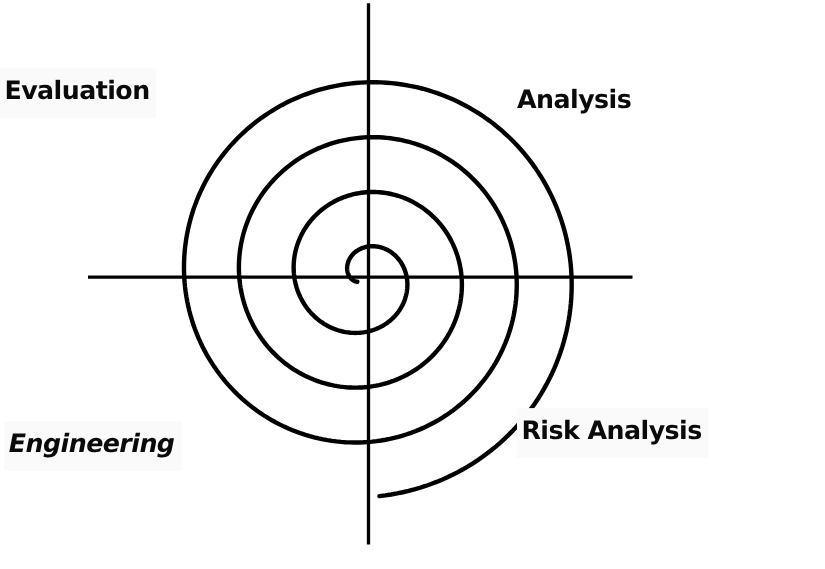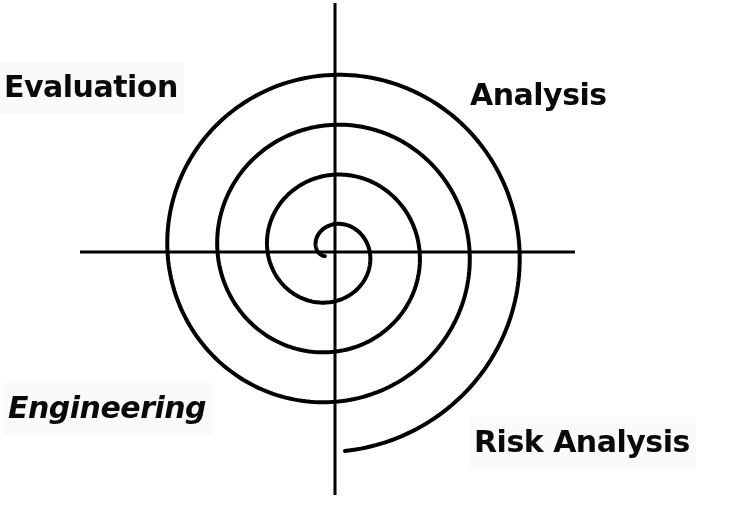--- a/index.html
+++ b/index.html
@@ -3,30 +3,30 @@
 <meta charset="utf-8">
 <style>
   html, body { margin: 0; padding: 0; background: #ffffff; }
   body { width: 750px; height: 517px; position: relative; overflow: hidden; font-family: "DejaVu Sans", "Liberation Sans", sans-serif; }
   #diagram { position: absolute; left: 0; top: 0; width: 750px; height: 517px; }
   .label {
     position: absolute;
     background: #fafafa;
     color: #0a0a0a;
     font-weight: bold;
-    font-size: 30px;
+    font-size: 23px;
     line-height: 1;
     padding: 10px 6px 12px 4px;
     white-space: nowrap;
     letter-spacing: -0.5px;
   }
   #lbl-eval { left: 0px; top: 62px; }
   #lbl-plan { left: 466px; top: 70px; background: transparent; }
   #lbl-eng  { left: 4px;  top: 383px; font-style: italic; }
-  #lbl-risk { left: 470px; top: 371px; margin-top: 46px; }
+  #lbl-risk { left: 470px; top: 371px; }
 </style>
 </head>
 <body>
 
 <svg id="diagram" viewBox="0 0 750 517" xmlns="http://www.w3.org/2000/svg">
   <line id="axis-v" stroke="#000000" stroke-width="3" x1="335" x2="335" y1="3" y2="495"></line>
   <line id="axis-h" stroke="#000000" stroke-width="3" y1="252" y2="252" x1="80" x2="575"></line>
   <path id="spiral" fill="none" stroke="#000000" stroke-width="4" stroke-linecap="round" d="M324.87 256.14 L324.57 256.11 L324.26 256.06 L323.95 256.00 L323.64 255.93 L323.33 255.85 L323.02 255.75 L322.71 255.64 L322.40 255.51 L322.09 255.37 L321.78 255.22 L321.47 255.06 L321.17 254.88 L320.87 254.68 L320.57 254.48 L320.28 254.26 L319.99 254.03 L319.70 253.78 L319.42 253.52 L319.15 253.25 L318.88 252.96 L318.62 252.67 L318.37 252.35 L318.12 252.03 L317.89 251.70 L317.66 251.35 L317.44 250.99 L317.23 250.62 L317.03 250.24 L316.84 249.85 L316.67 249.44 L316.50 249.03 L316.35 248.61 L316.21 248.17 L316.08 247.73 L315.97 247.28 L315.87 246.82 L315.78 246.35 L315.71 245.88 L315.65 245.39 L315.61 244.91 L315.58 244.41 L315.57 243.91 L315.57 243.40 L315.59 242.89 L315.63 242.37 L315.68 241.86 L315.75 241.33 L315.84 240.81 L315.95 240.28 L316.07 239.75 L316.21 239.22 L316.37 238.69 L316.54 238.16 L316.74 237.63 L316.95 237.10 L317.18 236.57 L317.43 236.05 L317.70 235.53 L317.98 235.01 L318.29 234.49 L318.61 233.99 L318.95 233.48 L319.31 232.99 L319.69 232.50 L320.08 232.01 L320.49 231.54 L320.92 231.07 L321.37 230.61 L321.84 230.17 L322.32 229.73 L322.82 229.30 L323.34 228.89 L323.87 228.49 L324.42 228.10 L324.98 227.72 L325.56 227.36 L326.16 227.01 L326.76 226.68 L327.39 226.37 L328.03 226.07 L328.68 225.78 L329.34 225.51 L330.02 225.27 L330.71 225.03 L331.41 224.82 L332.12 224.63 L332.85 224.46 L333.58 224.30 L334.32 224.17 L335.07 224.06 L335.84 223.97 L336.60 223.90 L337.38 223.85 L338.16 223.82 L338.95 223.82 L339.74 223.84 L340.54 223.88 L341.34 223.95 L342.15 224.04 L342.95 224.15 L343.76 224.29 L344.57 224.45 L345.38 224.64 L346.20 224.85 L347.00 225.09 L347.81 225.35 L348.62 225.63 L349.42 225.94 L350.22 226.28 L351.01 226.64 L351.80 227.02 L352.58 227.43 L353.35 227.87 L354.12 228.33 L354.88 228.81 L355.63 229.32 L356.37 229.85 L357.09 230.41 L357.81 230.99 L358.51 231.59 L359.20 232.22 L359.88 232.87 L360.54 233.55 L361.18 234.24 L361.81 234.96 L362.42 235.70 L363.02 236.46 L363.59 237.25 L364.15 238.05 L364.69 238.87 L365.21 239.71 L365.70 240.58 L366.18 241.46 L366.63 242.35 L367.06 243.27 L367.46 244.20 L367.84 245.15 L368.20 246.12 L368.53 247.10 L368.83 248.09 L369.11 249.10 L369.36 250.12 L369.59 251.15 L369.78 252.19 L369.95 253.25 L370.09 254.31 L370.20 255.38 L370.28 256.46 L370.33 257.55 L370.35 258.65 L370.34 259.75 L370.29 260.86 L370.22 261.97 L370.12 263.08 L369.98 264.19 L369.81 265.31 L369.61 266.43 L369.38 267.55 L369.12 268.66 L368.82 269.77 L368.49 270.88 L368.13 271.99 L367.73 273.09 L367.31 274.18 L366.85 275.27 L366.36 276.35 L365.83 277.42 L365.28 278.48 L364.69 279.53 L364.07 280.57 L363.42 281.59 L362.74 282.60 L362.02 283.60 L361.28 284.58 L360.50 285.55 L359.70 286.49 L358.87 287.42 L358.00 288.33 L357.11 289.22 L356.19 290.09 L355.24 290.93 L354.27 291.75 L353.26 292.55 L352.23 293.33 L351.18 294.08 L350.10 294.80 L349.00 295.50 L347.87 296.16 L346.72 296.80 L345.55 297.41 L344.35 297.99 L343.14 298.54 L341.90 299.06 L340.65 299.55 L339.38 300.00 L338.09 300.42 L336.78 300.80 L335.46 301.15 L334.12 301.47 L332.77 301.75 L331.41 301.99 L330.03 302.20 L328.65 302.37 L327.25 302.50 L325.85 302.59 L324.44 302.65 L323.02 302.66 L321.60 302.64 L320.17 302.58 L318.74 302.48 L317.30 302.33 L315.87 302.15 L314.43 301.93 L313.00 301.67 L311.57 301.37 L310.14 301.02 L308.71 300.64 L307.29 300.22 L305.88 299.75 L304.48 299.25 L303.08 298.70 L301.70 298.11 L300.32 297.49 L298.96 296.82 L297.62 296.12 L296.28 295.37 L294.97 294.59 L293.67 293.76 L292.39 292.90 L291.13 292.00 L289.89 291.07 L288.67 290.09 L287.47 289.08 L286.30 288.03 L285.15 286.95 L284.03 285.83 L282.93 284.68 L281.87 283.50 L280.83 282.28 L279.82 281.02 L278.85 279.74 L277.90 278.43 L276.99 277.08 L276.12 275.71 L275.28 274.31 L274.47 272.88 L273.70 271.43 L272.97 269.94 L272.28 268.44 L271.62 266.91 L271.01 265.36 L270.43 263.79 L269.90 262.19 L269.41 260.58 L268.97 258.95 L268.56 257.30 L268.20 255.63 L267.89 253.95 L267.62 252.26 L267.39 250.56 L267.21 248.84 L267.08 247.11 L266.99 245.38 L266.96 243.64 L266.96 241.89 L267.02 240.13 L267.13 238.38 L267.28 236.62 L267.48 234.86 L267.73 233.10 L268.03 231.34 L268.38 229.59 L268.78 227.84 L269.23 226.09 L269.72 224.36 L270.27 222.63 L270.86 220.91 L271.50 219.20 L272.19 217.51 L272.93 215.83 L273.72 214.17 L274.55 212.52 L275.43 210.89 L276.36 209.28 L277.33 207.70 L278.35 206.13 L279.42 204.59 L280.53 203.07 L281.69 201.58 L282.88 200.12 L284.13 198.69 L285.41 197.28 L286.74 195.91 L288.10 194.57 L289.51 193.26 L290.96 191.99 L292.44 190.76 L293.97 189.56 L295.53 188.40 L297.12 187.28 L298.75 186.20 L300.41 185.16 L302.11 184.17 L303.83 183.22 L305.59 182.31 L307.38 181.45 L309.19 180.64 L311.03 179.87 L312.90 179.15 L314.79 178.48 L316.70 177.86 L318.64 177.30 L320.60 176.78 L322.57 176.31 L324.56 175.90 L326.57 175.54 L328.59 175.24 L330.63 174.98 L332.68 174.79 L334.73 174.65 L336.80 174.56 L338.88 174.53 L340.96 174.56 L343.04 174.64 L345.13 174.78 L347.21 174.98 L349.30 175.24 L351.39 175.55 L353.47 175.92 L355.54 176.35 L357.61 176.83 L359.68 177.38 L361.73 177.98 L363.77 178.63 L365.79 179.35 L367.80 180.12 L369.80 180.95 L371.78 181.83 L373.73 182.77 L375.67 183.76 L377.58 184.81 L379.47 185.92 L381.34 187.08 L383.17 188.29 L384.98 189.55 L386.76 190.87 L388.51 192.24 L390.22 193.65 L391.89 195.12 L393.54 196.64 L395.14 198.20 L396.70 199.81 L398.23 201.47 L399.71 203.17 L401.15 204.92 L402.54 206.71 L403.89 208.54 L405.20 210.41 L406.45 212.32 L407.66 214.27 L408.81 216.26 L409.91 218.28 L410.96 220.34 L411.96 222.43 L412.90 224.55 L413.79 226.70 L414.62 228.88 L415.39 231.08 L416.11 233.31 L416.76 235.57 L417.36 237.85 L417.89 240.15 L418.36 242.46 L418.78 244.80 L419.12 247.15 L419.41 249.52 L419.63 251.90 L419.79 254.29 L419.88 256.69 L419.91 259.09 L419.87 261.50 L419.77 263.92 L419.60 266.34 L419.37 268.75 L419.07 271.17 L418.70 273.58 L418.27 275.99 L417.77 278.39 L417.20 280.78 L416.57 283.16 L415.87 285.53 L415.11 287.89 L414.28 290.23 L413.39 292.55 L412.43 294.85 L411.41 297.13 L410.32 299.38 L409.17 301.61 L407.96 303.82 L406.69 305.99 L405.35 308.14 L403.96 310.25 L402.50 312.33 L400.98 314.37 L399.41 316.37 L397.78 318.34 L396.09 320.27 L394.35 322.15 L392.55 323.99 L390.70 325.79 L388.80 327.54 L386.85 329.24 L384.84 330.89 L382.79 332.48 L380.69 334.03 L378.55 335.52 L376.36 336.96 L374.13 338.34 L371.85 339.66 L369.54 340.92 L367.19 342.12 L364.80 343.26 L362.38 344.34 L359.92 345.36 L357.43 346.31 L354.91 347.19 L352.36 348.01 L349.79 348.76 L347.19 349.44 L344.57 350.05 L341.92 350.59 L339.26 351.06 L336.58 351.46 L333.89 351.79 L331.18 352.04 L328.46 352.22 L325.72 352.33 L322.99 352.37 L320.24 352.33 L317.50 352.21 L314.75 352.03 L312.00 351.76 L309.25 351.42 L306.51 351.01 L303.77 350.52 L301.05 349.96 L298.33 349.32 L295.63 348.61 L292.94 347.82 L290.27 346.96 L287.61 346.03 L284.98 345.02 L282.37 343.94 L279.79 342.78 L277.23 341.56 L274.70 340.26 L272.20 338.89 L269.74 337.46 L267.31 335.95 L264.92 334.38 L262.56 332.73 L260.25 331.03 L257.98 329.25 L255.75 327.41 L253.57 325.51 L251.44 323.55 L249.36 321.52 L247.32 319.44 L245.35 317.30 L243.42 315.10 L241.56 312.84 L239.75 310.53 L238.00 308.17 L236.31 305.76 L234.68 303.30 L233.12 300.78 L231.63 298.23 L230.20 295.63 L228.84 292.98 L227.55 290.30 L226.33 287.57 L225.18 284.81 L224.10 282.02 L223.10 279.19 L222.17 276.33 L221.32 273.43 L220.55 270.52 L219.85 267.57 L219.23 264.60 L218.70 261.62 L218.24 258.61 L217.86 255.58 L217.56 252.54 L217.35 249.49 L217.22 246.43 L217.17 243.36 L217.20 240.28 L217.32 237.20 L217.52 234.12 L217.80 231.04 L218.17 227.96 L218.62 224.89 L219.16 221.83 L219.78 218.77 L220.48 215.73 L221.26 212.70 L222.13 209.69 L223.08 206.70 L224.12 203.73 L225.23 200.78 L226.43 197.86 L227.71 194.96 L229.07 192.10 L230.51 189.27 L232.02 186.48 L233.62 183.72 L235.29 181.00 L237.03 178.32 L238.85 175.69 L240.75 173.10 L242.72 170.56 L244.76 168.06 L246.87 165.62 L249.05 163.24 L251.29 160.91 L253.60 158.63 L255.98 156.42 L258.42 154.27 L260.93 152.18 L263.49 150.15 L266.11 148.19 L268.78 146.30 L271.52 144.48 L274.30 142.73 L277.14 141.05 L280.02 139.45 L282.96 137.93 L285.93 136.48 L288.96 135.10 L292.02 133.81 L295.12 132.60 L298.26 131.48 L301.43 130.43 L304.64 129.47 L307.87 128.60 L311.14 127.81 L314.43 127.11 L317.74 126.49 L321.07 125.97 L324.42 125.53 L327.79 125.19 L331.18 124.93 L334.57 124.77 L337.97 124.70 L341.38 124.72 L344.80 124.83 L348.21 125.03 L351.62 125.33 L355.03 125.72 L358.44 126.20 L361.83 126.78 L365.22 127.45 L368.59 128.20 L371.94 129.06 L375.28 130.00 L378.59 131.04 L381.89 132.16 L385.15 133.38 L388.39 134.68 L391.59 136.08 L394.76 137.56 L397.90 139.13 L401.00 140.79 L404.05 142.53 L407.06 144.36 L410.03 146.27 L412.95 148.27 L415.82 150.34 L418.64 152.50 L421.40 154.74 L424.10 157.05 L426.75 159.44 L429.33 161.90 L431.86 164.43 L434.31 167.04 L436.70 169.72 L439.02 172.46 L441.27 175.27 L443.44 178.15 L445.54 181.08 L447.56 184.08 L449.51 187.14 L451.37 190.25 L453.16 193.41 L454.86 196.63 L456.47 199.90 L458.00 203.21 L459.44 206.57 L460.79 209.98 L462.05 213.42 L463.22 216.90 L464.30 220.42 L465.28 223.97 L466.17 227.55 L466.96 231.17 L467.66 234.80 L468.26 238.46 L468.76 242.14 L469.16 245.84 L469.46 249.55 L469.67 253.28 L469.77 257.01 L469.77 260.75 L469.67 264.50 L469.47 268.25 L469.17 271.99 L468.77 275.74 L468.26 279.48 L467.65 283.20 L466.95 286.92 L466.14 290.62 L465.23 294.30 L464.22 297.97 L463.11 301.60 L461.90 305.22 L460.59 308.80 L459.18 312.36 L457.67 315.88 L456.07 319.36 L454.38 322.81 L452.58 326.21 L450.70 329.57 L448.72 332.88 L446.65 336.14 L444.49 339.35 L442.24 342.50 L439.90 345.60 L437.47 348.63 L434.97 351.61 L432.37 354.52 L429.70 357.36 L426.95 360.14 L424.12 362.84 L421.21 365.47 L418.23 368.03 L415.17 370.50 L412.05 372.90 L408.86 375.22 L405.60 377.45 L402.28 379.59 L398.90 381.65 L395.46 383.62 L391.96 385.50 L388.40 387.29 L384.80 388.98 L381.14 390.58 L377.44 392.08 L373.69 393.48 L369.90 394.78 L366.08 395.98 L362.21 397.08 L358.31 398.08 L354.38 398.97 L350.43 399.76 L346.44 400.44 L342.44 401.01 L338.41 401.48 L334.37 401.84 L330.31 402.09 L326.25 402.23 L322.17 402.26 L318.09 402.18 L314.01 401.99 L309.93 401.70 L305.85 401.29 L301.78 400.77 L297.72 400.13 L293.67 399.39 L289.64 398.54 L285.63 397.58 L281.63 396.51 L277.67 395.33 L273.73 394.05 L269.82 392.65 L265.94 391.15 L262.11 389.54 L258.31 387.83 L254.55 386.01 L250.84 384.09 L247.18 382.07 L243.56 379.95 L240.01 377.73 L236.50 375.40 L233.06 372.99 L229.68 370.47 L226.36 367.87 L223.11 365.17 L219.93 362.38 L216.82 359.50 L213.79 356.54 L210.83 353.49 L207.96 350.36 L205.16 347.14 L202.45 343.85 L199.82 340.48 L197.29 337.04 L194.84 333.53 L192.48 329.94 L190.22 326.29 L188.06 322.58 L185.99 318.80 L184.03 314.97 L182.16 311.07 L180.40 307.13 L178.75 303.13 L177.20 299.08 L175.75 294.99 L174.42 290.85 L173.20 286.68 L172.09 282.47 L171.09 278.22 L170.20 273.94 L169.43 269.64 L168.77 265.31 L168.23 260.96 L167.81 256.58 L167.51 252.20 L167.32 247.80 L167.25 243.39 L167.30 238.98 L167.47 234.56 L167.76 230.15 L168.17 225.73 L168.70 221.33 L169.34 216.93 L170.11 212.55 L170.99 208.19 L172.00 203.84 L173.12 199.52 L174.36 195.22 L175.71 190.96 L177.19 186.72 L178.77 182.52 L180.48 178.36 L182.29 174.25 L184.22 170.17 L186.26 166.15 L188.41 162.18 L190.67 158.26 L193.04 154.40 L195.52 150.60 L198.09 146.86 L200.78 143.19 L203.56 139.59 L206.44 136.06 L209.42 132.61 L212.50 129.23 L215.67 125.93 L218.93 122.71 L222.28 119.58 L225.72 116.54 L229.25 113.59 L232.85 110.73 L236.54 107.96 L240.31 105.30 L244.15 102.73 L248.06 100.26 L252.04 97.89 L256.09 95.63 L260.21 93.48 L264.39 91.44 L268.62 89.51 L272.91 87.69 L277.25 85.98 L281.65 84.39 L286.09 82.92 L290.57 81.56 L295.10 80.33 L299.66 79.22 L304.25 78.22 L308.88 77.36 L313.53 76.61 L318.21 75.99 L322.91 75.50 L327.62 75.13 L332.35 74.89 L337.09 74.77 L341.84 74.79 L346.59 74.93 L351.34 75.20 L356.09 75.60 L360.83 76.13 L365.56 76.78 L370.28 77.56 L374.98 78.47 L379.66 79.51 L384.31 80.68 L388.94 81.97 L393.53 83.39 L398.10 84.93 L402.62 86.60 L407.10 88.39 L411.54 90.30 L415.93 92.34 L420.27 94.49 L424.56 96.76 L428.78 99.15 L432.95 101.66 L437.05 104.28 L441.09 107.01 L445.05 109.86 L448.94 112.81 L452.76 115.87 L456.49 119.04 L460.14 122.31 L463.71 125.68 L467.19 129.15 L470.58 132.71 L473.88 136.37 L477.07 140.12 L480.18 143.96 L483.18 147.89 L486.07 151.90 L488.86 156.00 L491.54 160.17 L494.12 164.42 L496.58 168.74 L498.92 173.12 L501.15 177.58 L503.26 182.10 L505.25 186.68 L507.12 191.32 L508.86 196.01 L510.48 200.75 L511.98 205.54 L513.34 210.38 L514.58 215.25 L515.68 220.16 L516.66 225.11 L517.50 230.08 L518.21 235.08 L518.78 240.11 L519.22 245.15 L519.52 250.21 L519.69 255.28 L519.72 260.36 L519.61 265.45 L519.37 270.53 L518.99 275.62 L518.47 280.69 L517.81 285.76 L517.02 290.81 L516.09 295.85 L515.03 300.86 L513.82 305.85 L512.49 310.81 L511.02 315.74 L509.41 320.63 L507.67 325.48 L505.80 330.29 L503.80 335.06 L501.67 339.77 L499.41 344.43 L497.02 349.03 L494.51 353.57 L491.87 358.04 L489.11 362.45 L486.23 366.79 L483.23 371.05 L480.11 375.23 L476.88 379.34 L473.53 383.36 L470.08 387.29 L466.51 391.13 L462.84 394.88 L459.07 398.53 L455.19 402.09 L451.22 405.54 L447.15 408.89 L442.99 412.13 L438.73 415.26 L434.39 418.28 L429.97 421.18 L425.46 423.97 L420.88 426.63 L416.21 429.18 L411.48 431.60 L406.68 433.89 L401.82 436.06 L396.89 438.10 L391.90 440.01 L386.86 441.78 L381.77 443.42 L376.63 444.92 L371.44 446.29 L366.22 447.51 L360.95 448.60 L355.66 449.55 L350.34 450.35 L344.99 451.01"></path>
 </svg>
 

